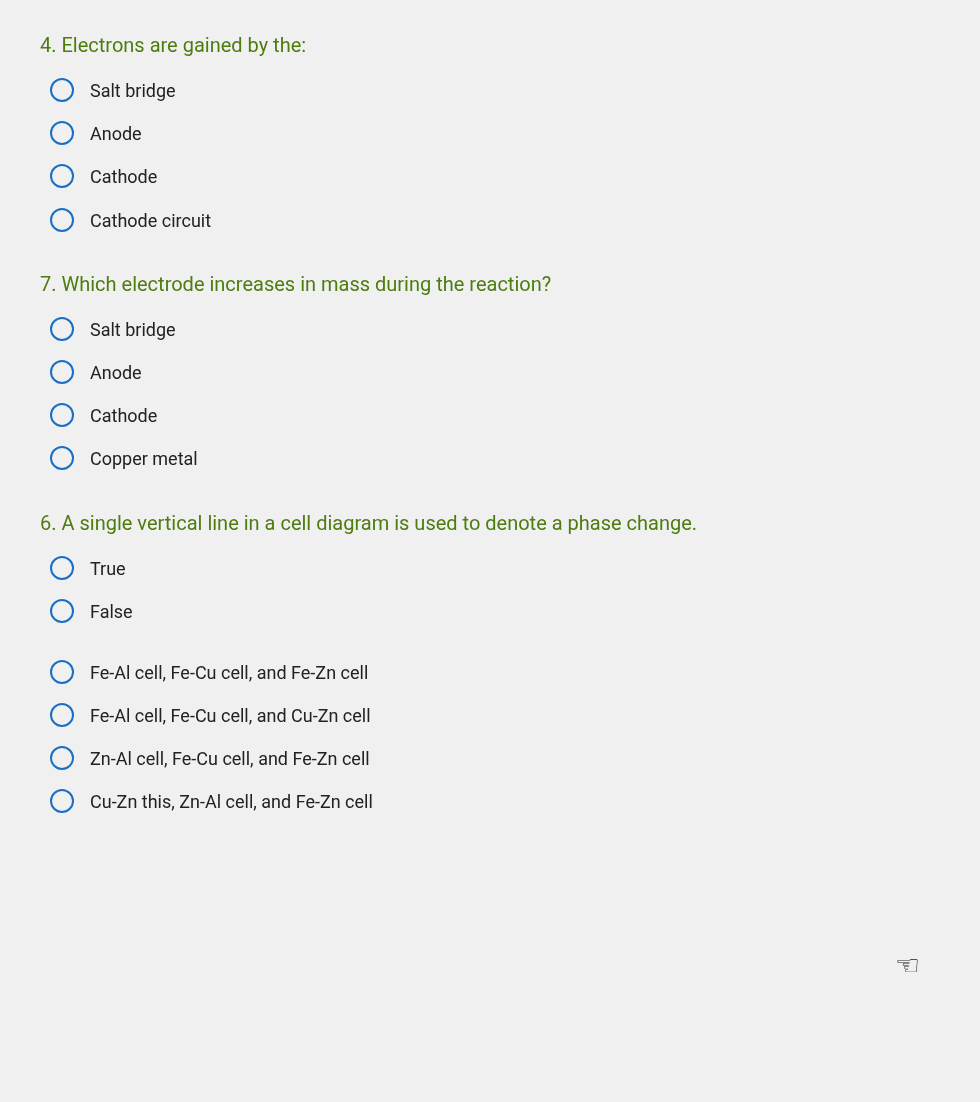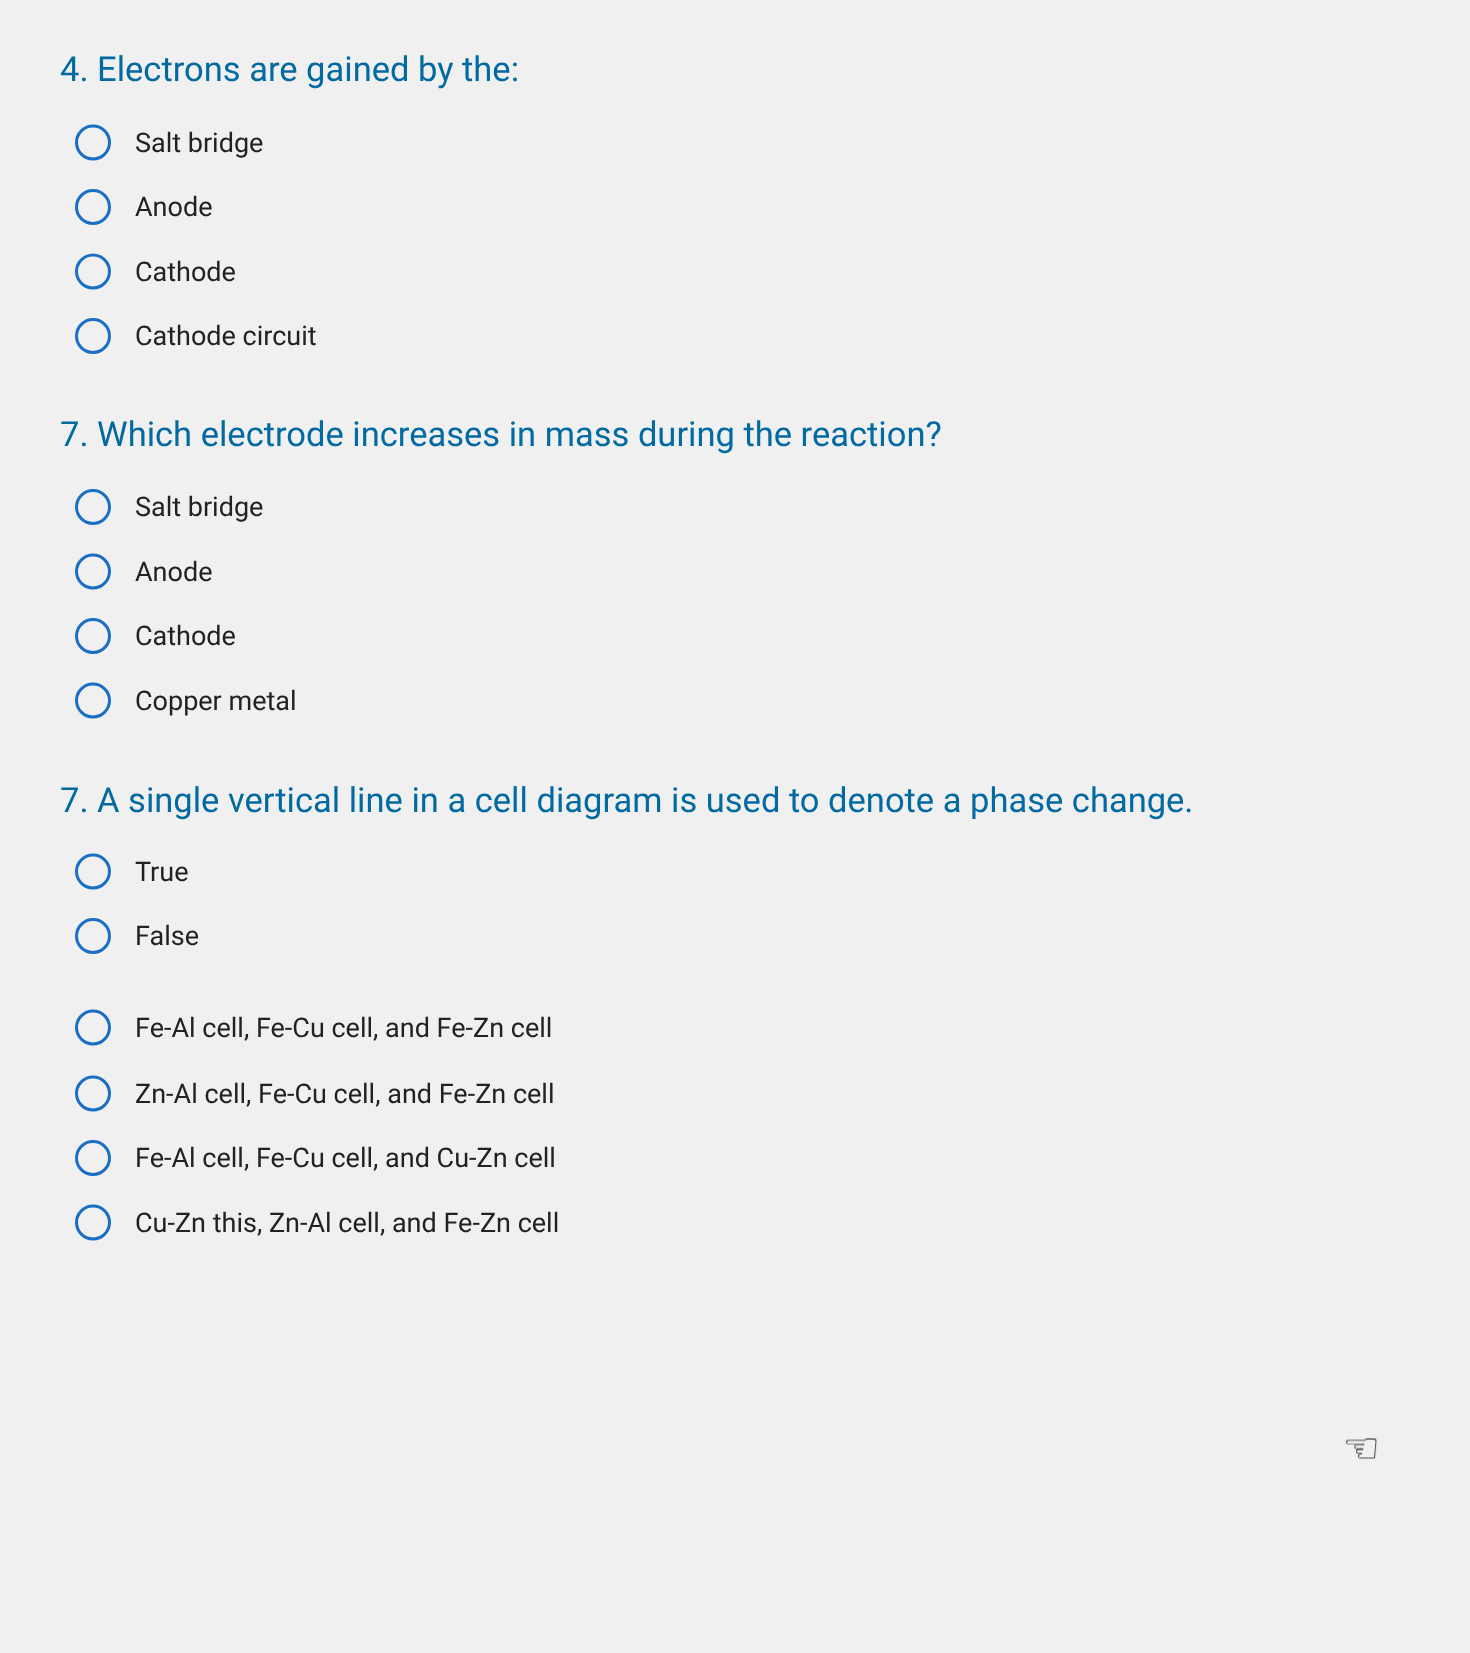--- a/index.html
+++ b/index.html
@@ -16,22 +16,22 @@
       width: 980px;
       min-height: 1102px;
       padding: 30px 40px;
     }
 
     .question-block {
       margin-bottom: 36px;
     }
 
     .question-text {
-      font-size: 23px;
-      color: #0369a1;
+      font-size: 20px;
+      color: #4d7c0f;
       margin-bottom: 18px;
       line-height: 1.5;
     }
 
     .options-list {
       list-style: none;
       padding: 0;
       margin-left: 10px;
     }
 
@@ -108,45 +108,45 @@
           <span class="radio-circle"></span>
           <span class="option-label">Cathode</span>
         </li>
         <li class="option-item">
           <span class="radio-circle"></span>
           <span class="option-label">Copper metal</span>
         </li>
       </ul>
     </div>
     <div class="question-block">
-      <div class="question-text">7. A single vertical line in a cell diagram is used to denote a phase change.</div>
+      <div class="question-text">6. A single vertical line in a cell diagram is used to denote a phase change.</div>
       <ul class="options-list">
         <li class="option-item">
           <span class="radio-circle"></span>
           <span class="option-label">True</span>
         </li>
         <li class="option-item">
           <span class="radio-circle"></span>
           <span class="option-label">False</span>
         </li>
       </ul>
     </div>
     <div class="question-block">
       <ul class="options-list">
         <li class="option-item">
           <span class="radio-circle"></span>
           <span class="option-label">Fe-Al cell, Fe-Cu cell, and Fe-Zn cell</span>
         </li>
         <li class="option-item">
           <span class="radio-circle"></span>
-          <span class="option-label">Zn-Al cell, Fe-Cu cell, and Fe-Zn cell</span>
+          <span class="option-label">Fe-Al cell, Fe-Cu cell, and Cu-Zn cell</span>
         </li>
         <li class="option-item">
           <span class="radio-circle"></span>
-          <span class="option-label">Fe-Al cell, Fe-Cu cell, and Cu-Zn cell</span>
+          <span class="option-label">Zn-Al cell, Fe-Cu cell, and Fe-Zn cell</span>
         </li>
         <li class="option-item">
           <span class="radio-circle"></span>
           <span class="option-label">Cu-Zn this, Zn-Al cell, and Fe-Zn cell</span>
         </li>
       </ul>
     </div>
   </div>
 
 <div class="cursor-hand">☞</div>

